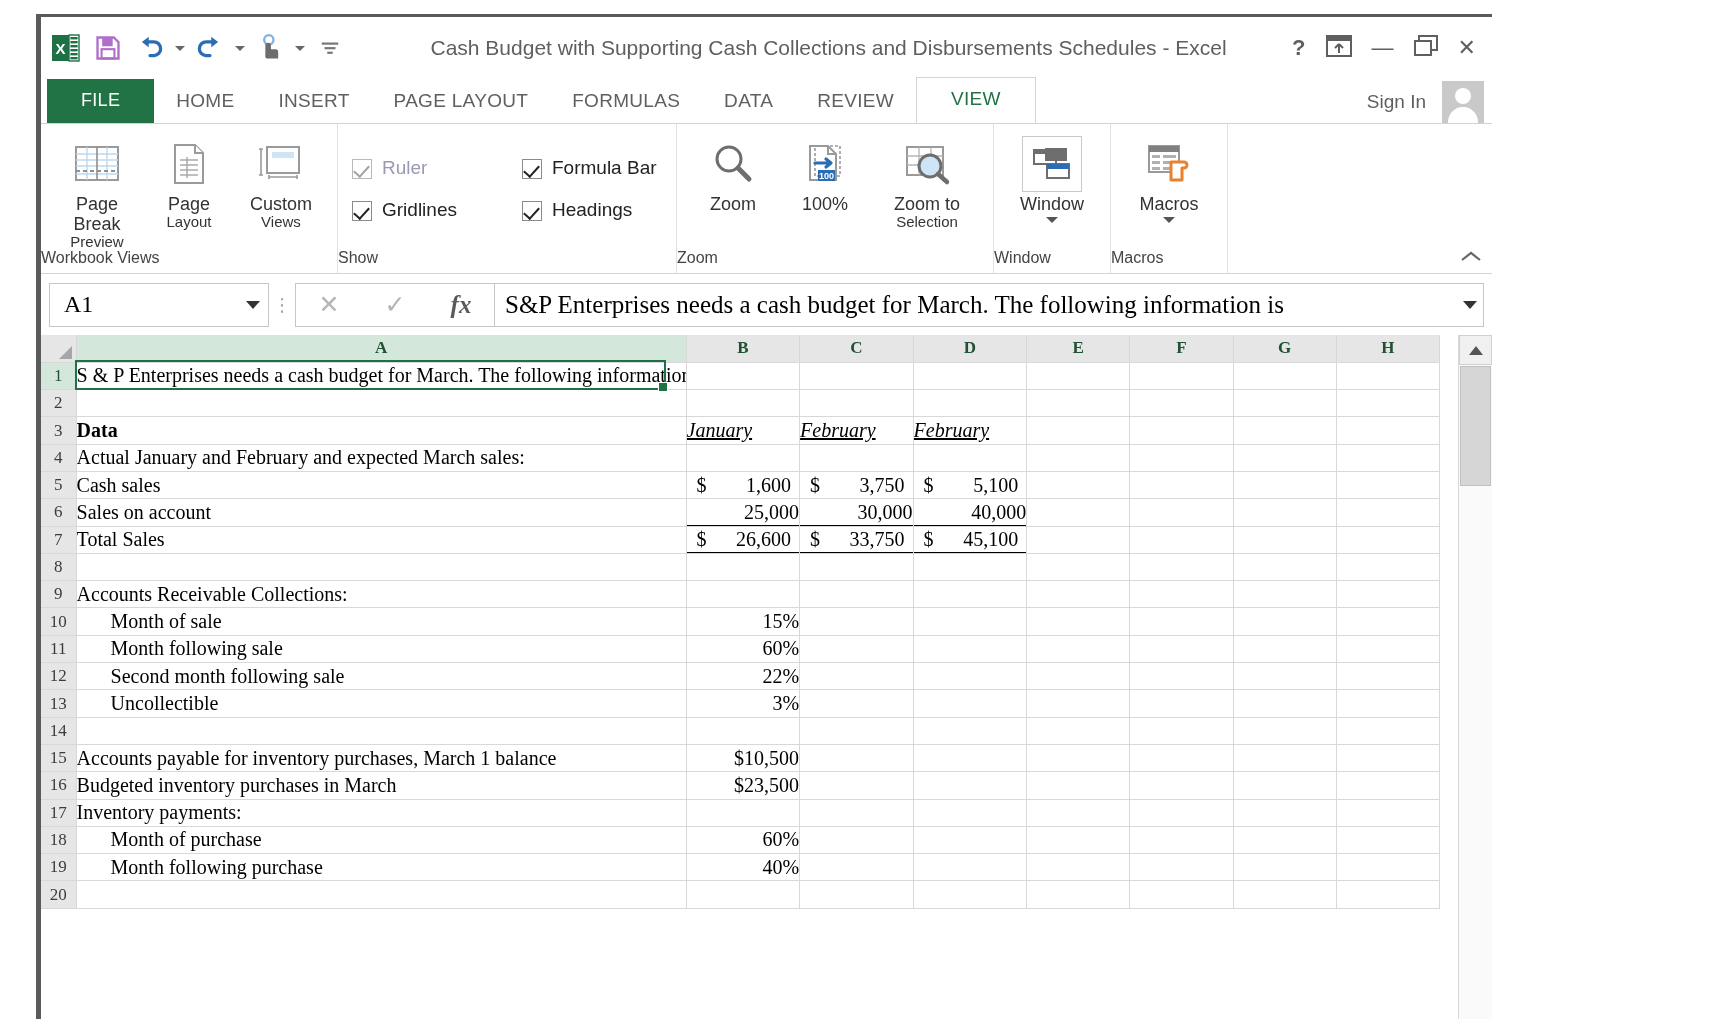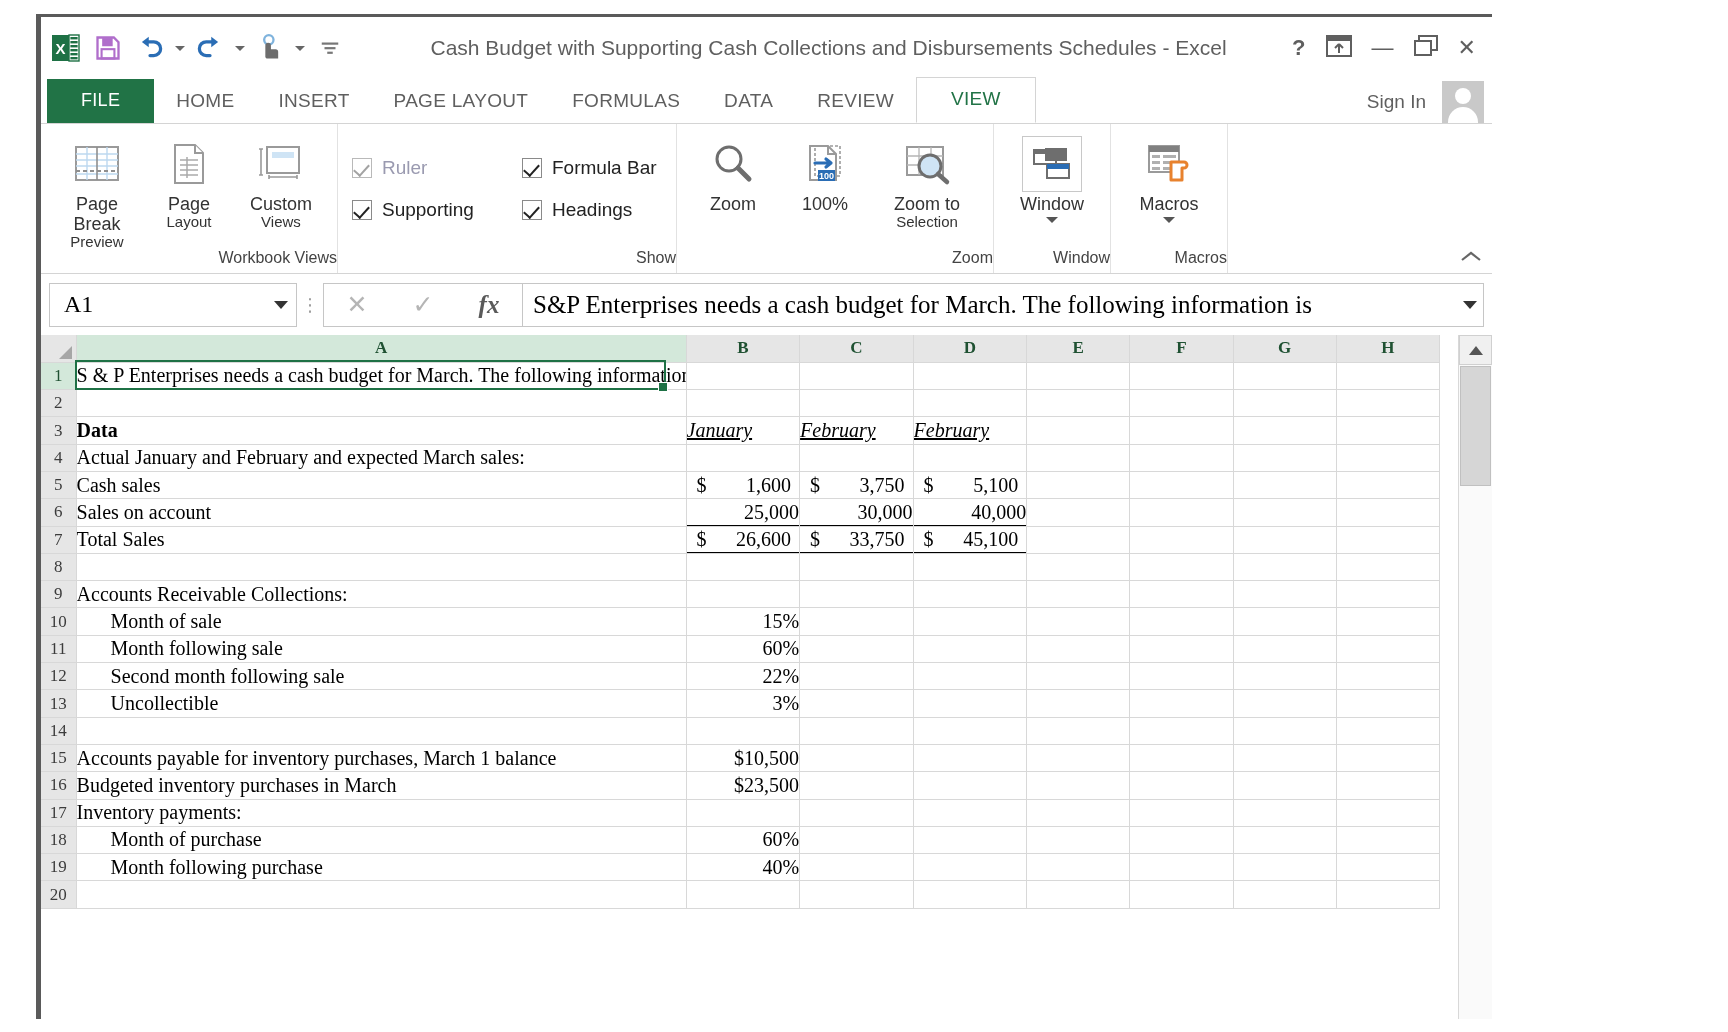--- a/index.html
+++ b/index.html
@@ -46,48 +46,48 @@
   .signin-txt { font-size:19px; color:#5f5f5f; }
   .avatar { width:42px; height:42px; background:#c9c9c9; position:relative; overflow:hidden; }
   .avatar:before { content:""; position:absolute; left:13px; top:7px; width:16px; height:16px; border-radius:50%; background:#fff; }
   .avatar:after { content:""; position:absolute; left:6px; top:26px; width:30px; height:18px; border-radius:15px 15px 0 0; background:#fff; }
 
   
   .ribbon { height:150px; border-top:1px solid #d4d4d4; background:#fff; display:flex; position:relative; }
   .rgroup { display:flex; flex-direction:column; justify-content:space-between; border-right:1px solid #e2e2e2; padding:6px 0 0 0; }
   .rgroup:last-of-type { border-right:none; }
   .rgroup-items { display:flex; align-items:flex-start; padding:0 10px; height:118px; }
-  .rgroup-label { text-align:right; font-size:16px; color:#444; padding-bottom:6px; }
+  .rgroup-label { text-align:left; font-size:16px; color:#444; padding-bottom:6px; }
   .bigbtn {
     width:92px; display:flex; flex-direction:column; align-items:center; padding:6px 2px 0;
     cursor:default;
   }
   .bigbtn.sel { background:#a8dbb8; }
   .bigbtn .ico { height:56px; display:flex; align-items:center; justify-content:center; }
   .bigbtn .lbl { font-size:18px; color:#333; text-align:center; line-height:1.12; margin-top:2px; }
   .bigbtn .lbl small { display:block; }
   .chk-wrap { display:flex; flex-direction:column; justify-content:center; height:118px; padding:0 14px; }
   .chk-row { display:flex; align-items:center; gap:30px; margin:10px 0; }
-  .chk { display:flex; align-items:center; gap:10px; cursor:default; min-width:140px; }
+  .chk { display:flex; align-items:flex-end; gap:10px; cursor:default; min-width:140px; }
   .box { width:20px;height:20px;border:1px solid #8a8a8a;background:#fff;position:relative; }
   .box.on:after {
     content:""; position:absolute; left:4px; top:2px; width:7px; height:13px;
     border:solid #222; border-width:0 2.5px 2.5px 0; transform:rotate(42deg);
   }
   .box.dim { border-color:#b9b9b9; }
   .box.dim.on:after { border-color:#a3a3a3; }
   .chk-lbl { font-size:19px; color:#222; }
   .chk-lbl.dim { color:#9a9ab0; }
   .dd-caret { width:0;height:0;border-left:6px solid transparent;border-right:6px solid transparent;border-top:6px solid #555; margin:3px auto 0; }
   .collapse-ribbon { position:absolute; right:10px; bottom:6px; color:#555; font-size:15px; }
 
   
   .fbar { height:62px; display:flex; align-items:center; border-top:1px solid #d4d4d4; padding:0 8px; background:#fff; gap:0; }
   .namebox {
-    width:248px; height:44px; border:1px solid #c6c6c6; background:#fff; display:flex; align-items:center;
+    width:220px; height:44px; border:1px solid #c6c6c6; background:#fff; display:flex; align-items:center;
     padding:0 8px 0 14px; font-family:"Liberation Serif", serif; font-size:24px; color:#000;
   }
   .namebox .v { flex:1; }
   .nb-caret { width:0;height:0;border-left:7px solid transparent;border-right:7px solid transparent;border-top:8px solid #333; }
   .vdots { width:26px; text-align:center; color:#999; font-size:18px; letter-spacing:0; line-height:1; }
   .fx-group { display:flex; align-items:center; height:44px; border:1px solid #c6c6c6; background:#fff; }
   .fx-btn { width:66px; text-align:center; color:#b5b5b5; font-size:25px; }
   .fx-btn.fx { font-family:"Liberation Serif", serif; font-style:italic; font-weight:bold; color:#5a5a5a; font-size:25px; }
   .fbox {
     flex:1; height:44px; border:1px solid #c6c6c6; border-left:none; background:#fff; display:flex; align-items:center;
@@ -311,21 +311,21 @@
             <span class="chk-lbl dim">Ruler</span>
           </span>
           <span class="chk">
             <i class="box on"></i>
             <span class="chk-lbl">Formula Bar</span>
           </span>
         </div>
         <div class="chk-row">
           <span class="chk">
             <i class="box on"></i>
-            <span class="chk-lbl">Supporting</span>
+            <span class="chk-lbl">Gridlines</span>
           </span>
           <span class="chk">
             <i class="box on"></i>
             <span class="chk-lbl">Headings</span>
           </span>
         </div>
       </div>
       <div class="rgroup-label">Show</div>
     </div>
 

